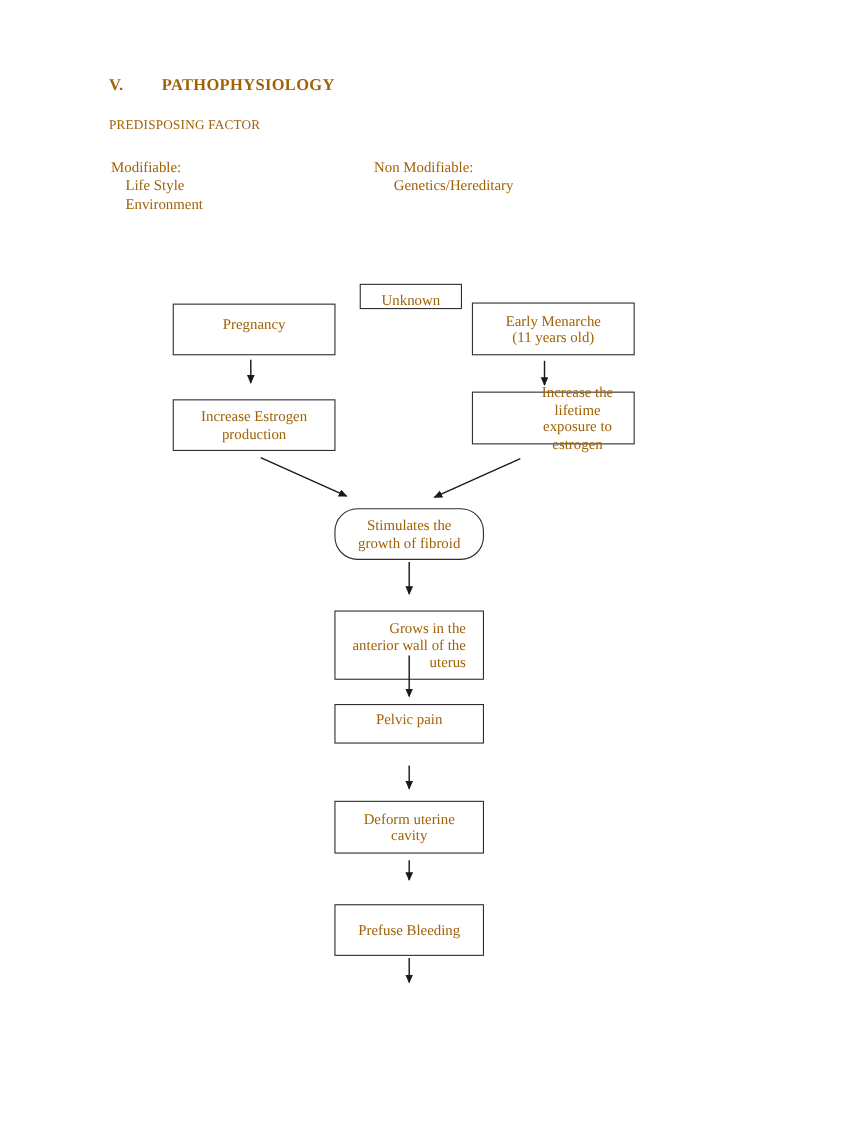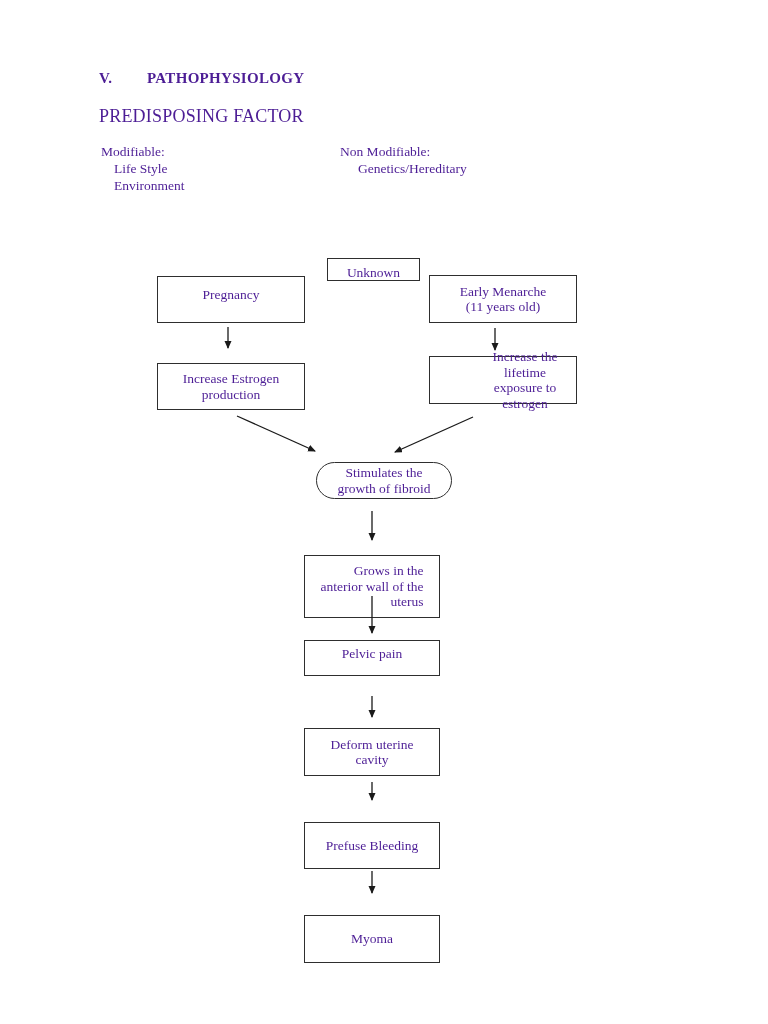--- a/index.html
+++ b/index.html
@@ -6,40 +6,40 @@
     margin: 0;
     padding: 0;
     background: #ffffff;
   }
   .page {
     position: relative;
     width: 768px;
     height: 1024px;
     background: #ffffff;
     font-family: "Liberation Serif", "DejaVu Serif", serif;
-    color: #4c1d95;
+    color: #a16207;
     overflow: hidden;
   }
   .abs { position: absolute; }
 
   
   .title {
     left: 99px; top: 70px;
     font-size: 15px;
     font-weight: bold;
     letter-spacing: 0.3px;
     white-space: nowrap;
   }
   .title .sec-num {
     display: inline-block;
     width: 48px;
   }
   .subtitle {
     left: 99px; top: 106px;
-    font-size: 18px;
+    font-size: 12px;
     letter-spacing: 0.2px;
     white-space: nowrap;
   }
 
   
   .factor-group {
     font-size: 13.5px;
     line-height: 17px;
     white-space: nowrap;
   }
@@ -109,35 +109,34 @@
 
   <div class="node" style="left:429px; top:275px; width:148px; height:48px;">Early Menarche
 (11 years old)</div>
 
   <div class="node" style="left:157px; top:363px; width:148px; height:47px;">Increase Estrogen
 production</div>
 
   <div class="node" style="left:429px; top:356px; width:148px; height:48px;padding-left:44px;">Increase the lifetime
 exposure to estrogen</div>
 
-  <div class="node" style="left:316px; top:462px; width:136px; height:37px;border-radius:21px;">Stimulates the
+  <div class="node" style="left:304px; top:462px; width:136px; height:47px;border-radius:21px;">Stimulates the
 growth of fibroid</div>
 
   <div class="node" style="left:304px; top:555px; width:136px; height:63px;text-align:right;">Grows in the
 anterior wall of the
 uterus</div>
 
   <div class="node bias-up" style="left:304px; top:640px; width:136px; height:36px;">Pelvic pain</div>
 
   <div class="node" style="left:304px; top:728px; width:136px; height:48px;">Deform uterine
 cavity</div>
 
   <div class="node" style="left:304px; top:822px; width:136px; height:47px;">Prefuse Bleeding</div>
 
-  <div class="node" style="left:304px; top:915px; width:136px; height:48px;">Myoma</div>
 
   <svg class="overlay" width="768" height="1024" viewBox="0 0 768 1024">
     <defs>
       <marker id="ah" markerWidth="9" markerHeight="8" refX="7" refY="3.5" orient="auto" markerUnits="userSpaceOnUse">
         <path d="M0,0 L8,3.5 L0,7 Z" fill="#1a1a1a"></path>
       </marker>
     </defs>
     <line x1="228" y1="327" x2="228" y2="348" marker-end="url(#ah)"></line>
     <line x1="495" y1="328" x2="495" y2="350" marker-end="url(#ah)"></line>
     <line x1="237" y1="416" x2="315" y2="451" marker-end="url(#ah)"></line>

